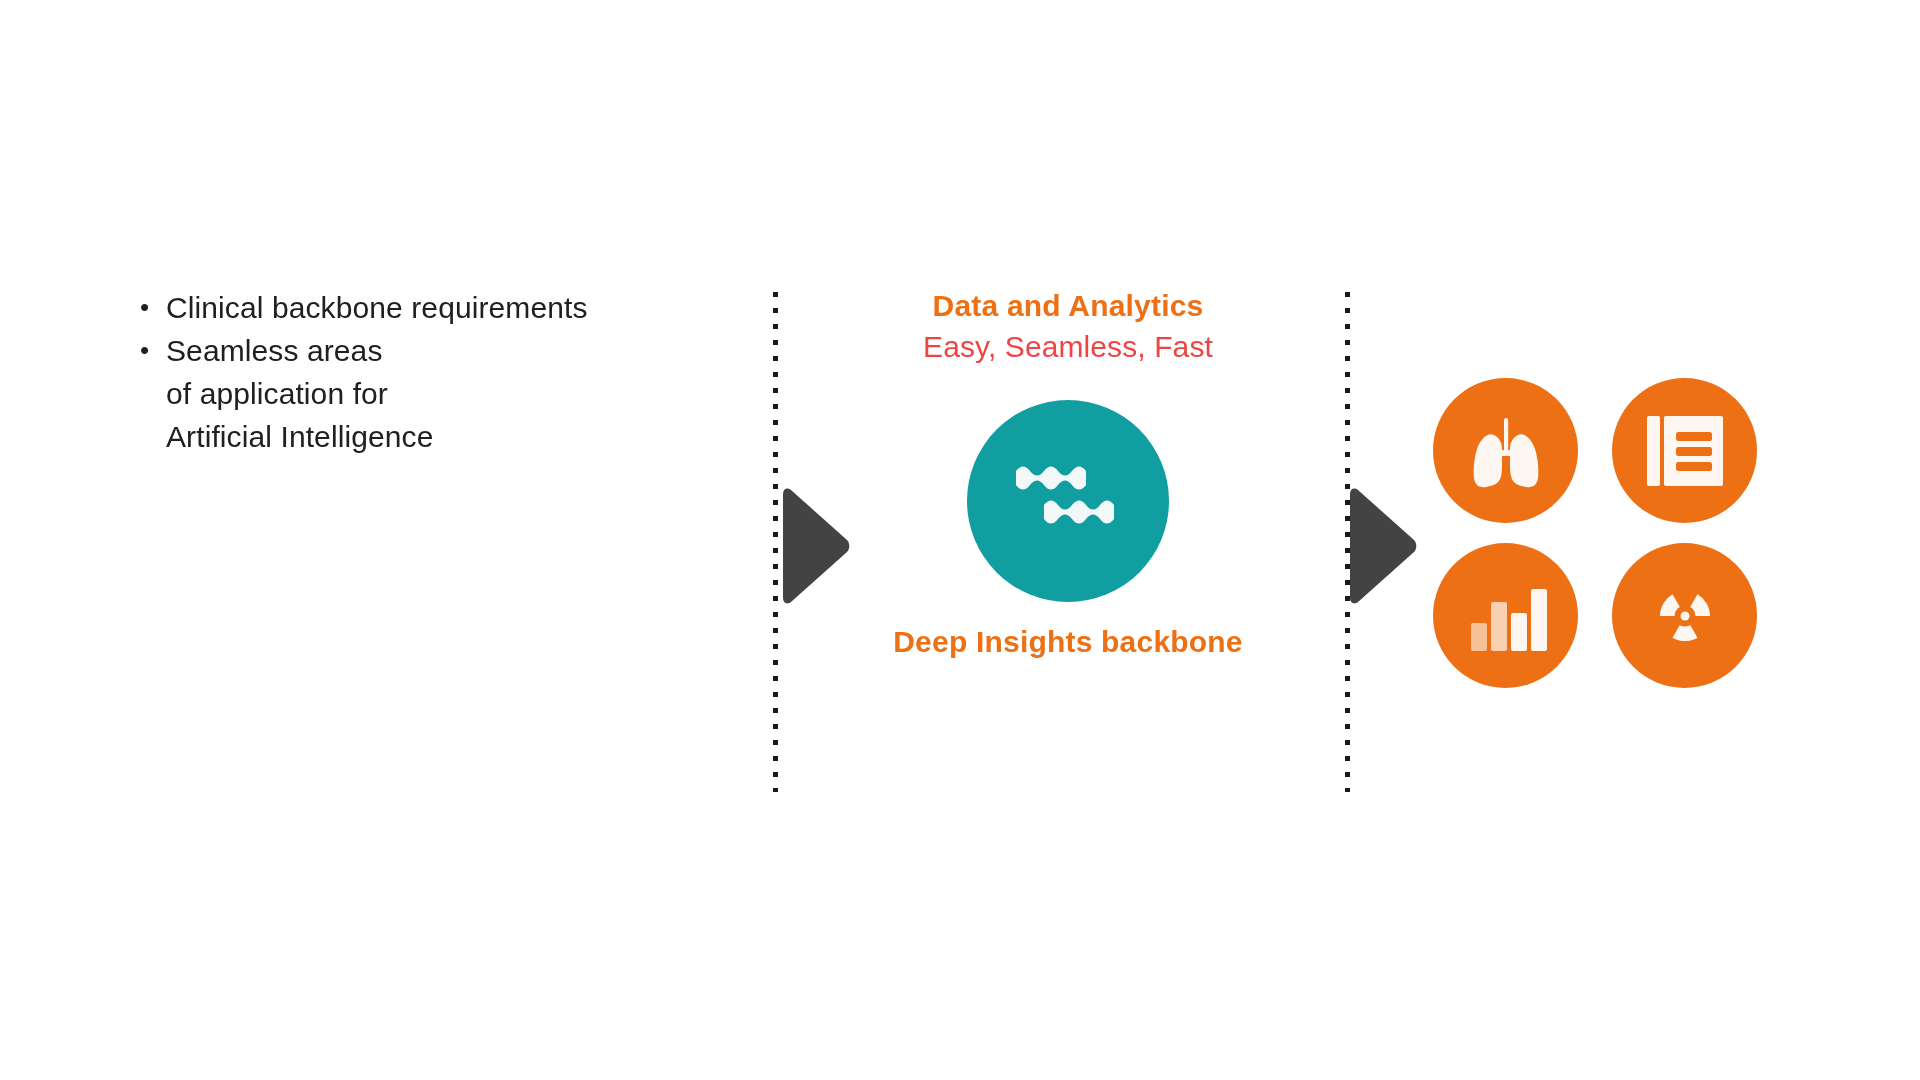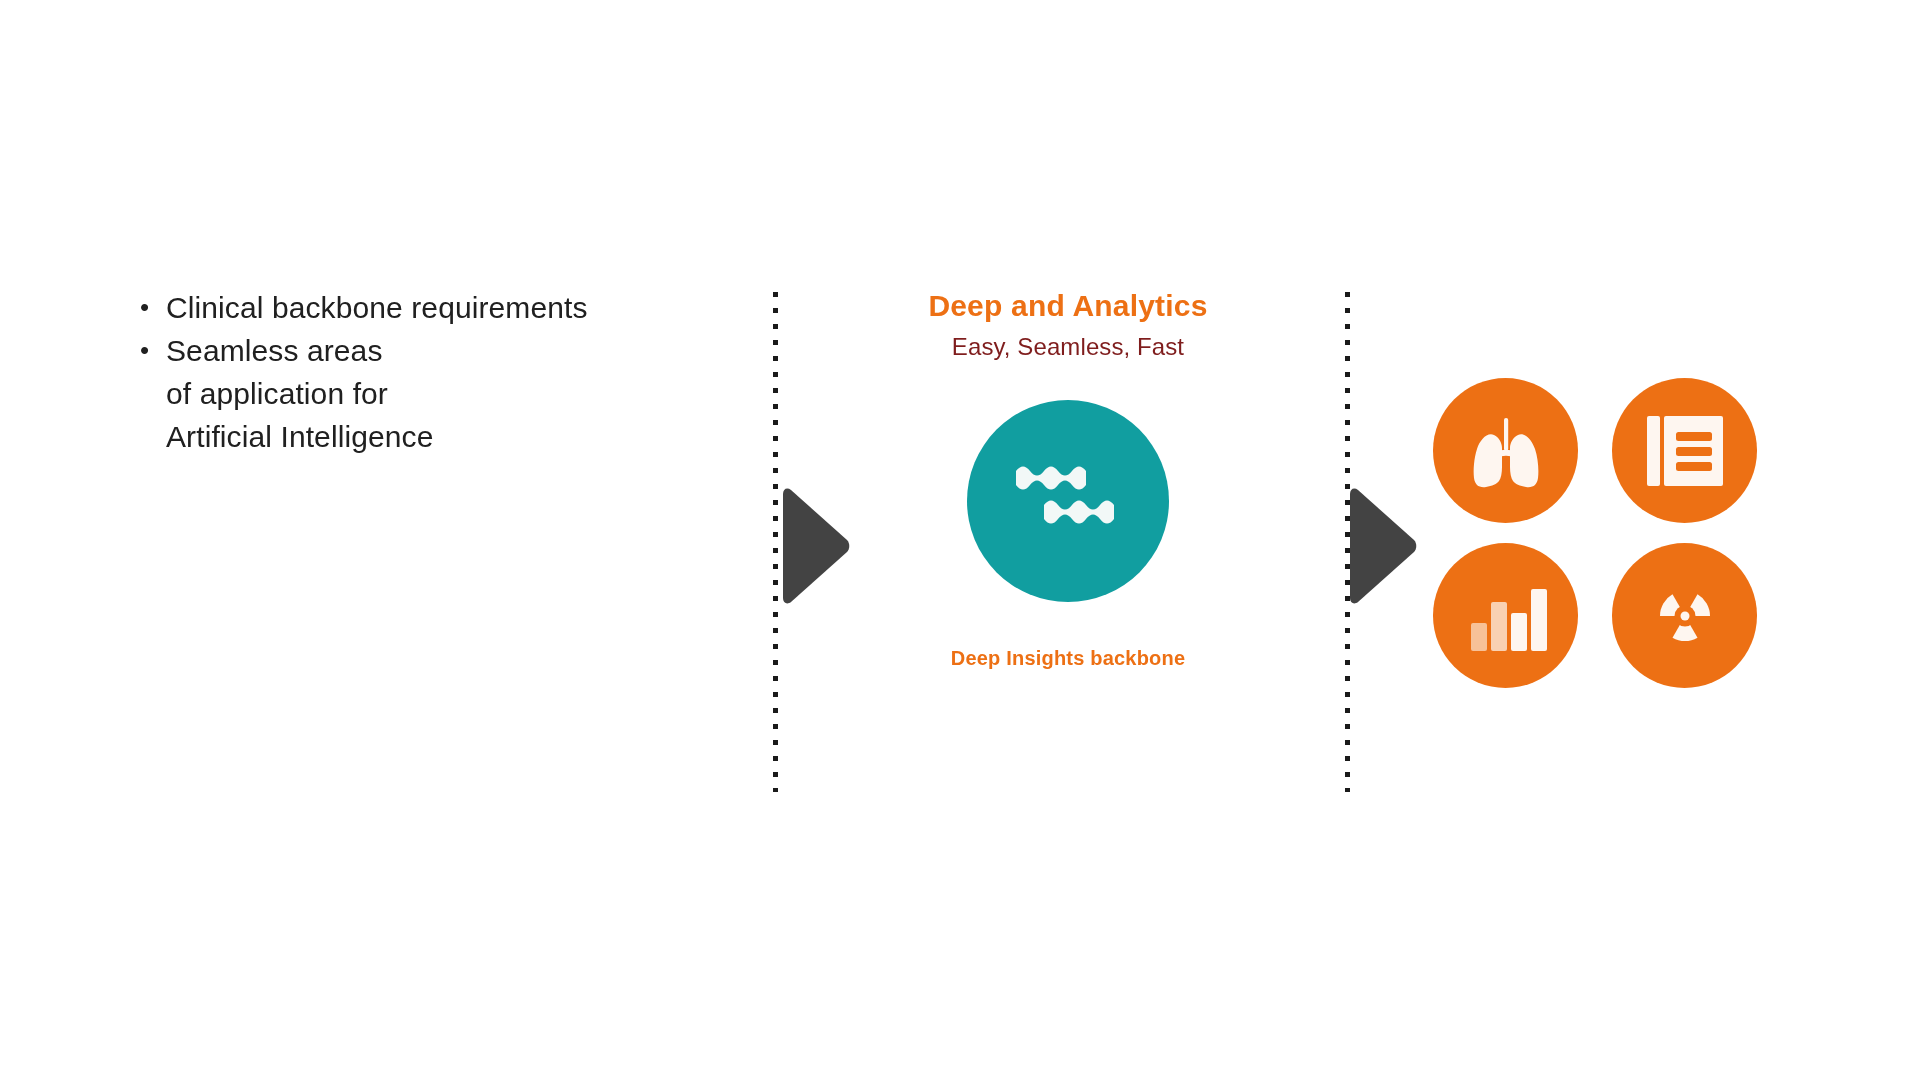--- a/index.html
+++ b/index.html
@@ -81,22 +81,22 @@
     text-align: center;
   }
   .center-title {
     font-size: 30px;
     font-weight: bold;
     color: #ED7014;
     line-height: 40px;
     letter-spacing: 0.2px;
   }
   .center-subtitle {
-    font-size: 24px;
-    color: #7f1d1d;
+    font-size: 30px;
+    color: #ef4444;
     line-height: 42px;
     letter-spacing: 0.1px;
     text-align: center;
   }
   .teal-circle-wrap {
     margin-top: 32px;
     display: flex;
     justify-content: center;
   }
   .teal-circle {
@@ -104,22 +104,22 @@
     height: 202px;
     border-radius: 50%;
     background: #119EA0;
     display: flex;
     align-items: center;
     justify-content: center;
   }
   .teal-circle svg { display:block; width: 116px; height: 116px; }
 
   .center-caption {
-    margin-top: 36px;
-    font-size: 20px;
+    margin-top: 20px;
+    font-size: 30px;
     font-weight: bold;
     color: #ED7014;
     line-height: 40px;
     letter-spacing: 0.2px;
   }
 
   
   .icon-grid {
     position: absolute;
     left: 1433px;
@@ -162,21 +162,21 @@
 
   <div class="divider divider-1"></div>
 
   <div class="arrow arrow-1">
     <svg viewBox="0 0 72 118" xmlns="http://www.w3.org/2000/svg" aria-hidden="true">
       <path d="M5 7 C5 2 9 0 13 3 L69 53 C72 56 72 62 69 65 L13 115 C9 118 5 116 5 111 Z" fill="#434343"></path>
     </svg>
   </div>
 
   <div class="center-col">
-    <div class="center-title">Deep and Analytics</div>
+    <div class="center-title">Data and Analytics</div>
     <div class="center-subtitle">Easy, Seamless, Fast</div>
 
     <div class="teal-circle-wrap">
       <div class="teal-circle">
         <svg viewBox="0 0 116 116" xmlns="http://www.w3.org/2000/svg" aria-hidden="true">
           <path d="M6 28 q7 -9 14 0 q7 9 14 0 q7 -9 14 0 q7 9 14 0 q7 -9 14 0 l0 14 q-7 9 -14 0 q-7 -9 -14 0 q-7 9 -14 0 q-7 -9 -14 0 q-7 9 -14 0 Z" fill="#F2F8F7"></path>
           <path d="M34 62 q7 -9 14 0 q7 9 14 0 q7 -9 14 0 q7 9 14 0 q7 -9 14 0 l0 14 q-7 9 -14 0 q-7 -9 -14 0 q-7 9 -14 0 q-7 -9 -14 0 q-7 9 -14 0 Z" fill="#F2F8F7"></path>
         </svg>
       </div>
     </div>

